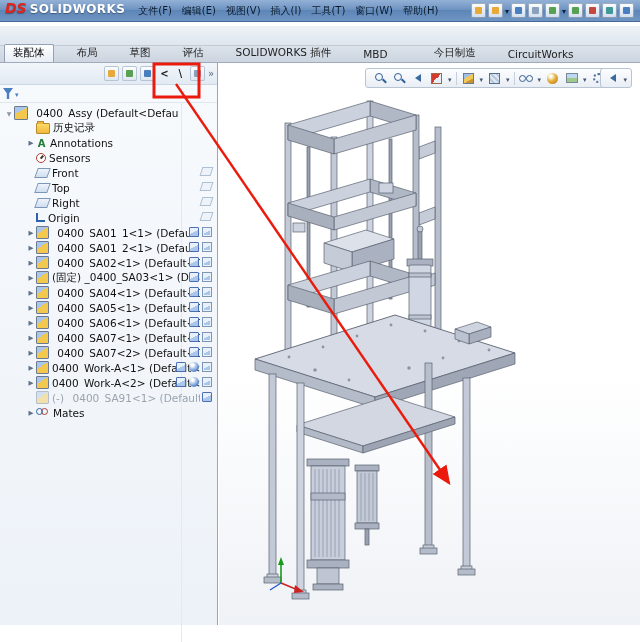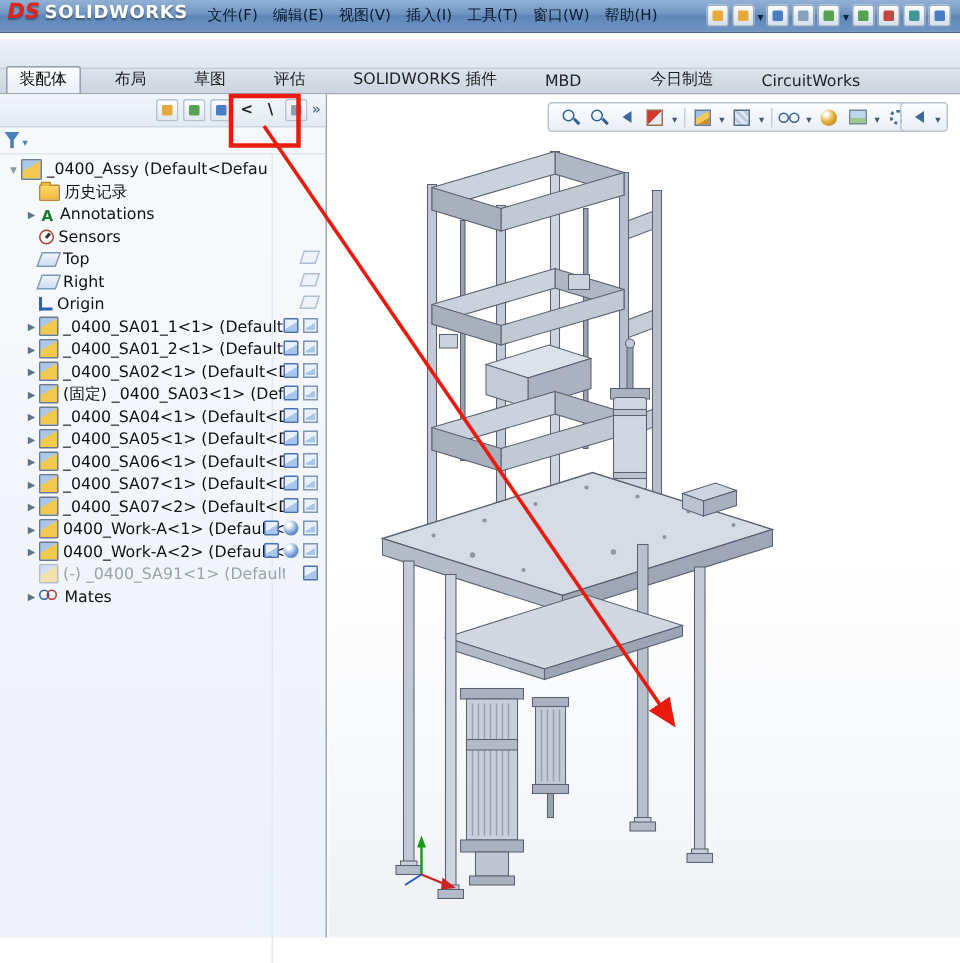--- a/index.html
+++ b/index.html
@@ -51,21 +51,21 @@
     font-size:10px;color:#222;font-weight:bold}
   .flyout{margin-left:auto;color:#55677e;font-size:10px;padding-right:3px}
   .filter-row{height:17px;display:flex;align-items:center;gap:2px;padding:0 3px;border-bottom:1px solid #dfe6ee}
   .gl-funnel{width:10px;height:11px;background:#4a7fc0;clip-path:polygon(0 0,100% 0,62% 48%,62% 100%,38% 100%,38% 48%)}
   .filter-caret::before{content:"▾";font-size:7px;color:#4a7fc0}
 
   
   .tree{position:relative;padding-top:2px}
   .tree::before{content:"";position:absolute;left:181px;top:0;bottom:-240px;border-left:1px solid #e2e9f1}
   .trow{position:relative;height:15px;display:flex;align-items:center;padding-left:4px;white-space:nowrap}
-  .trow.lvl1{padding-left:16px}
+  .trow.lvl1{padding-left:26px}
   .caret{width:10px;flex:0 0 10px;text-align:center;line-height:15px}
   .caret.exp::before{content:"▶";font-size:6.5px;color:#5f7288}
   .caret.col::before{content:"▼";font-size:6px;color:#8b98a8}
   .tlabel{margin-left:3px;overflow:hidden;max-width:148px;font-size:10.5px;color:#111}
   .trow.grayed .tlabel{color:#9aa3ad}
   .trow.grayed .ic{opacity:.45}
   .rights{position:absolute;right:5px;top:2px;display:flex;gap:3px;align-items:center}
 
   
   .ic{flex:0 0 auto;display:inline-block}
@@ -244,20 +244,28 @@
           <span class="ic ic-annot"></span>
           <span class="tlabel">Annotations</span>
         </div>
 
         <div class="trow lvl1">
           <span class="caret"></span>
           <span class="ic ic-sensor"></span>
           <span class="tlabel">Sensors</span>
         </div>
 
+        <div class="trow lvl1">
+          <span class="caret"></span>
+          <span class="ic ic-plane"></span>
+          <span class="tlabel">Front</span>
+          <span class="rights">
+              <span class="ic-dplane"></span>
+            </span>
+        </div>
 
         <div class="trow lvl1">
           <span class="caret"></span>
           <span class="ic ic-plane"></span>
           <span class="tlabel">Top</span>
           <span class="rights">
               <span class="ic-dplane"></span>
             </span>
         </div>
 

